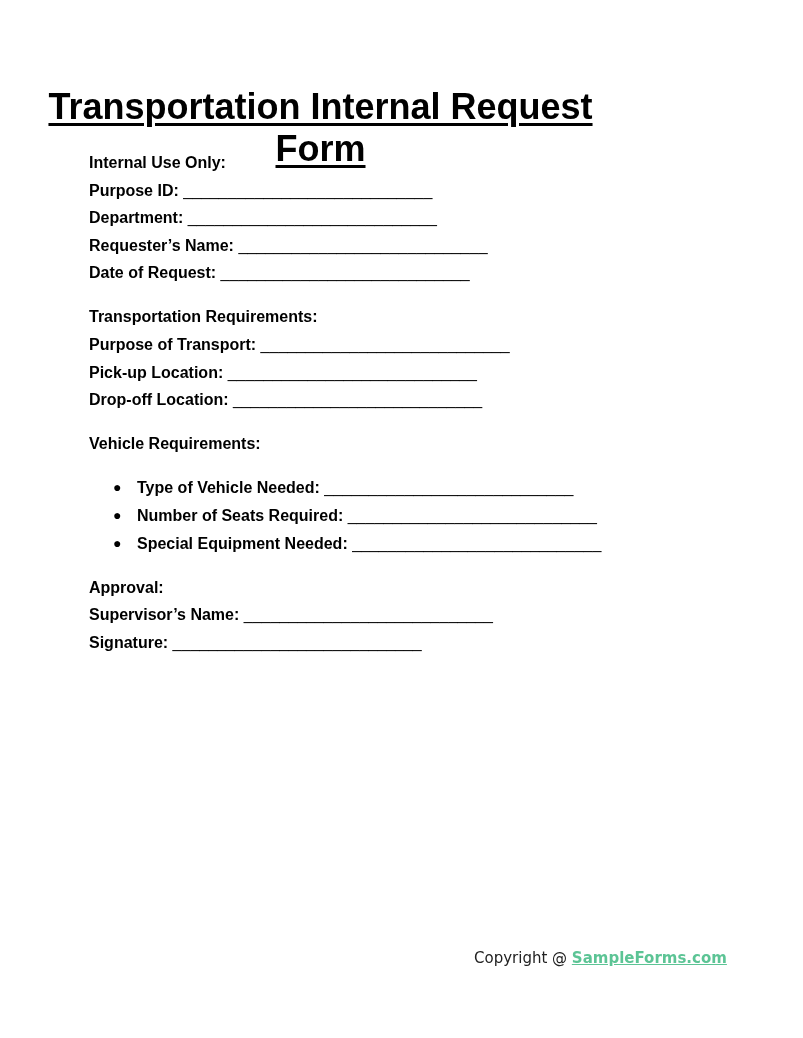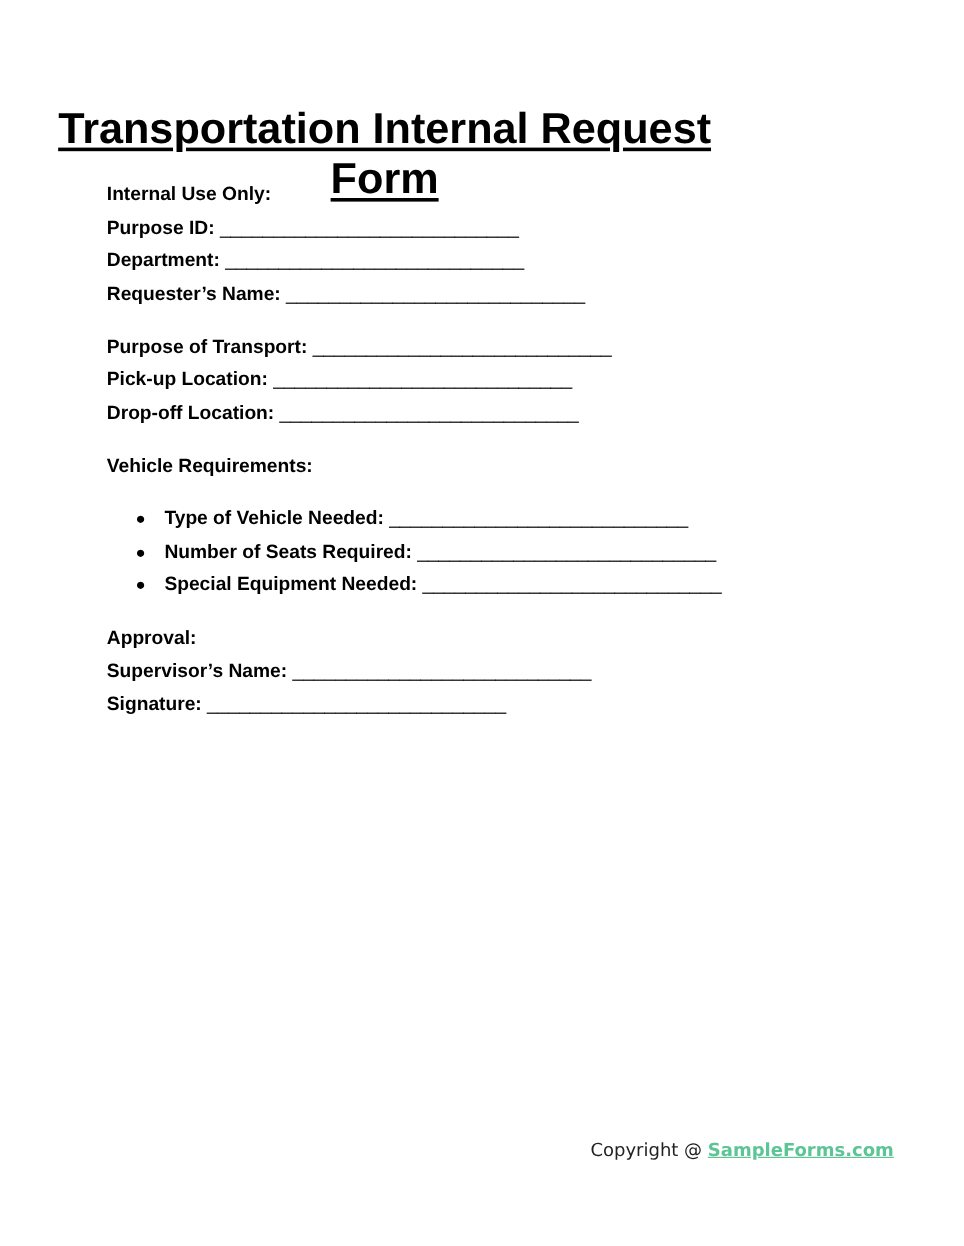--- a/index.html
+++ b/index.html
@@ -9,35 +9,37 @@
            font-size: 36px; font-weight: bold; text-decoration: underline;
            text-decoration-thickness: 3px; text-underline-offset: 4px; margin: 0; }
   .content { position: absolute; left: 89px; top: 149px; width: 640px; }
   .line { font-size: 16px; font-weight: bold; height: 27.6px; line-height: 27.6px; white-space: nowrap; }
   .gap { height: 16.5px; }
   .bullet-list { list-style: none; margin: 0; padding: 0; }
   .bullet-list li { position: relative; padding-left: 48px; }
   .bullet-list .dot { position: absolute; left: 24px; top: 0; font-size: 14px; }
   .blank { font-weight: normal; }
   .footer { position: absolute; left: 474px; top: 949px; font-size: 15px;
-            font-family: "DejaVu Sans", sans-serif; color: #222; white-space: nowrap; margin-left: 18px; }
+            font-family: "DejaVu Sans", sans-serif; color: #222; white-space: nowrap; }
   .footer a { color: #5cc495; font-weight: bold; text-decoration: underline; }
 </style>
 </head>
 <body>
 
 <h1 class="title">Transportation Internal Request Form</h1>
 
 <div class="content">
   <div class="line">Internal Use Only:</div>
   <div class="line"><span>Purpose ID:</span> <span class="blank">____________________________</span></div>
   <div class="line"><span>Department:</span> <span class="blank">____________________________</span></div>
   <div class="line"><span>Requester’s Name:</span> <span class="blank">____________________________</span></div>
+  <div class="line"><span>Date of Request:</span> <span class="blank">____________________________</span></div>
 
   <div class="gap"></div>
+  <div class="line">Transportation Requirements:</div>
   <div class="line"><span>Purpose of Transport:</span> <span class="blank">____________________________</span></div>
   <div class="line"><span>Pick-up Location:</span> <span class="blank">____________________________</span></div>
   <div class="line"><span>Drop-off Location:</span> <span class="blank">____________________________</span></div>
 
   <div class="gap"></div>
   <div class="line">Vehicle Requirements:</div>
   <div class="gap"></div>
   <ul class="bullet-list">
     <li class="line"><span class="dot">●</span><span>Type of Vehicle Needed:</span> <span class="blank">____________________________</span></li>
     <li class="line"><span class="dot">●</span><span>Number of Seats Required:</span> <span class="blank">____________________________</span></li>

